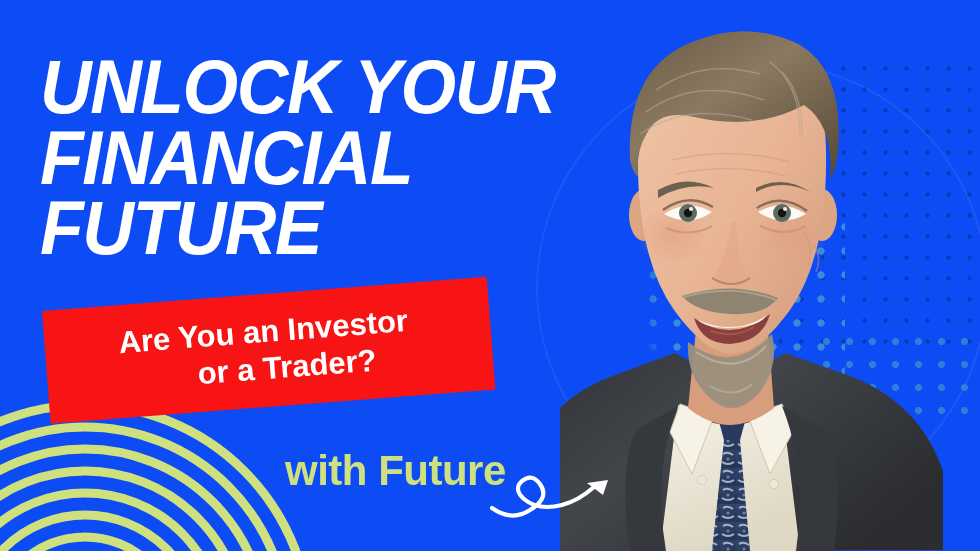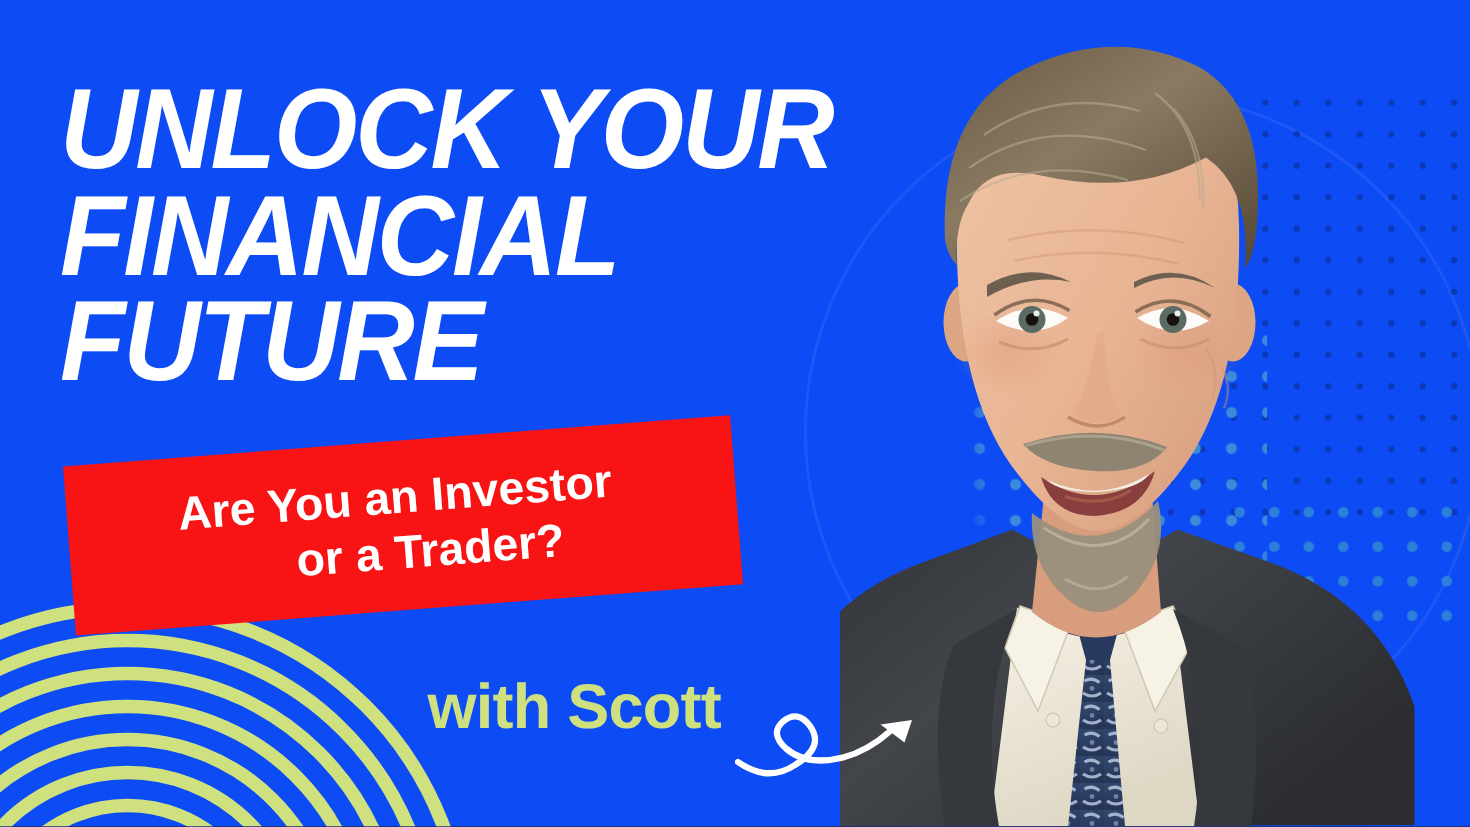--- a/index.html
+++ b/index.html
@@ -281,21 +281,21 @@
     <span class="hl-line">Unlock Your</span>
     <span class="hl-line">Financial</span>
     <span class="hl-line">Future</span>
   </div>
 
   <div class="banner">
     <span class="banner-line l1">Are You an Investor</span>
     <span class="banner-line l2">or a Trader?</span>
   </div>
 
-  <div class="with-scott">with Scott</div>
+  <div class="with-scott">with Future</div>
 
   <svg class="curly-arrow" viewBox="0 0 125 80">
     <g fill="none" stroke="#ffffff" stroke-width="4.2" stroke-linecap="round">
       <path d="M2 60 q20 14 38 2 q20 -12 10 -26 q-8 -11 -18 -3 q-9 8 2 18 q14 12 38 6 q16 -4 32 -18"></path>
     </g>
     <path d="M118 32 l-21 3 l16 12 Z" fill="#ffffff"></path>
   </svg>
 
 </div>
 

